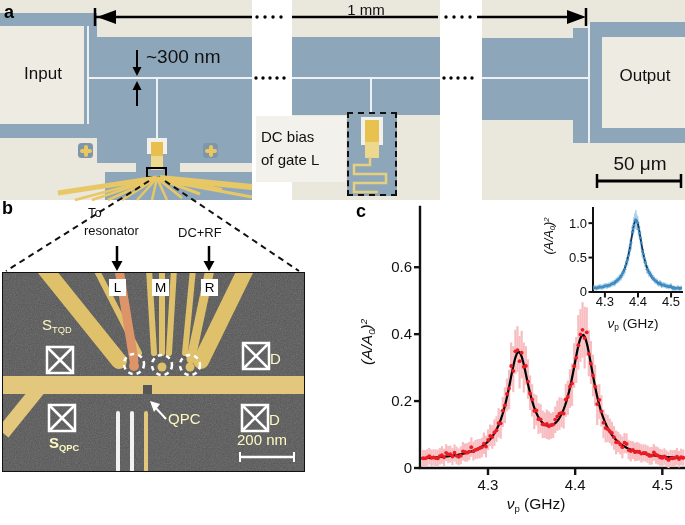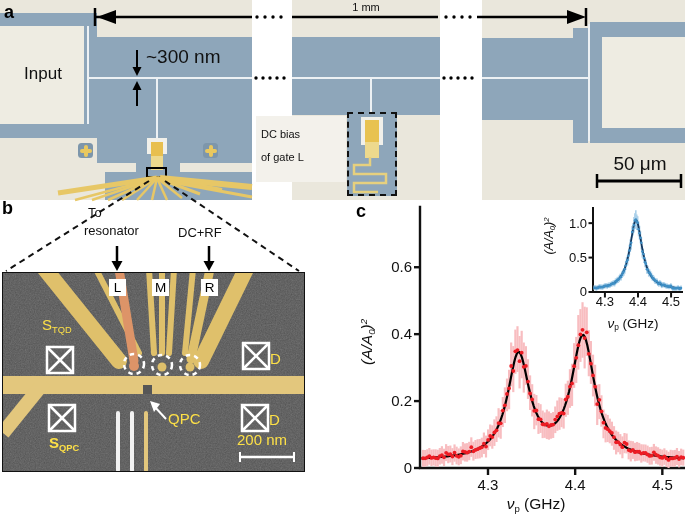--- a/index.html
+++ b/index.html
@@ -6,29 +6,29 @@
   body{font-family:"Liberation Sans","DejaVu Sans",sans-serif;color:#111;}
   .stage{position:relative;width:685px;height:525px;background:#fff;overflow:hidden;}
   .abs{position:absolute;}
   
   #panelA{left:0;top:0;width:685px;height:200px;background:#eae7dc;overflow:hidden;}
   .blue{background:#8ea6ba;}
   .beigeL{background:#eeece2;}
   .wline{background:#edf1f4;}
   .break{background:#ffffff;}
   .panel-label{font-size:18px;font-weight:bold;color:#000;line-height:1;}
-  .atext{font-size:11px;color:#111;line-height:1.15;}
+  .atext{font-size:15px;color:#111;line-height:1.15;}
   .cross{background:#7d96ab;border-radius:3.5px;}
   .cross .h{position:absolute;left:1.5px;top:5.5px;width:12px;height:4px;background:#e9c85f;border-radius:2px;}
   .cross .v{position:absolute;left:5.5px;top:1.5px;width:4px;height:12px;background:#e9c85f;border-radius:2px;}
   #dashedBox{border:2.5px dashed #111;background:#8ea6ba;box-sizing:border-box;}
   
   #sem{left:2px;top:272px;width:301px;height:198px;background:#525252;border:1.5px solid #111;box-sizing:content-box;overflow:hidden;}
   .btext{font-size:13px;color:#111;line-height:1.1;}
-  .semtext{position:absolute;color:#fde047;font-size:15px;line-height:1;}
+  .semtext{position:absolute;color:#fef9c3;font-size:15px;line-height:1;}
   .sub{font-size:0.62em;vertical-align:-0.28em;}
   .sup{font-size:0.62em;vertical-align:0.5em;}
   .gatebox{position:absolute;width:17px;height:17px;background:#fff;color:#000;font-size:13.5px;
            display:flex;align-items:center;justify-content:center;}
   
   #chart-svg{left:342px;top:200px;}
   .pc-label{font-size:15.5px;color:#111;}
   .pc-ylabel-main{left:303px;top:332px;width:130px;height:20px;text-align:center;transform:rotate(-90deg);font-style:italic;}
   .pc-xlabel-main{left:476px;top:495px;width:120px;height:20px;text-align:center;}
   .pc-ylabel-inset{left:486px;top:227px;width:130px;height:18px;text-align:center;transform:rotate(-90deg);font-style:italic;font-size:12.5px;}
@@ -86,20 +86,21 @@
     <div class="abs" style="left:361px;top:117px;width:22px;height:28px;background:#f1f0ea;"></div>
     <div class="abs" style="left:365px;top:120px;width:14px;height:22px;background:#e8c24f;"></div>
     <div class="abs" style="left:365px;top:142px;width:14px;height:16px;background:#edd98d;"></div>
 
     <div class="abs panel-label" style="left:4px;top:3px;">a</div>
     <div class="abs atext" style="left:8px;top:64px;width:70px;text-align:center;font-size:17px;">Input</div>
     <div class="abs atext" style="left:338px;top:1px;width:56px;text-align:center;">1 mm</div>
     <div class="abs atext" style="left:146px;top:46px;font-size:19px;">~300 nm</div>
     <div class="abs atext" style="left:261px;top:128px;">DC bias</div>
     <div class="abs atext" style="left:261px;top:151px;">of gate L</div>
+    <div class="abs atext" style="left:604px;top:66px;width:82px;text-align:center;font-size:17px;">Output</div>
     <div class="abs atext" style="left:608px;top:153px;width:64px;text-align:center;font-size:19px;">50 μm</div>
   </div>
 
   <div class="abs panel-label" style="left:2px;top:199px;">b</div>
   <div class="abs btext" style="left:88px;top:206px;">To</div>
   <div class="abs btext" style="left:84px;top:224px;">resonator</div>
   <div class="abs btext" style="left:178px;top:226px;">DC+RF</div>
 
   <div id="sem" class="abs">
     <svg width="301" height="198" viewBox="0 0 301 198">

